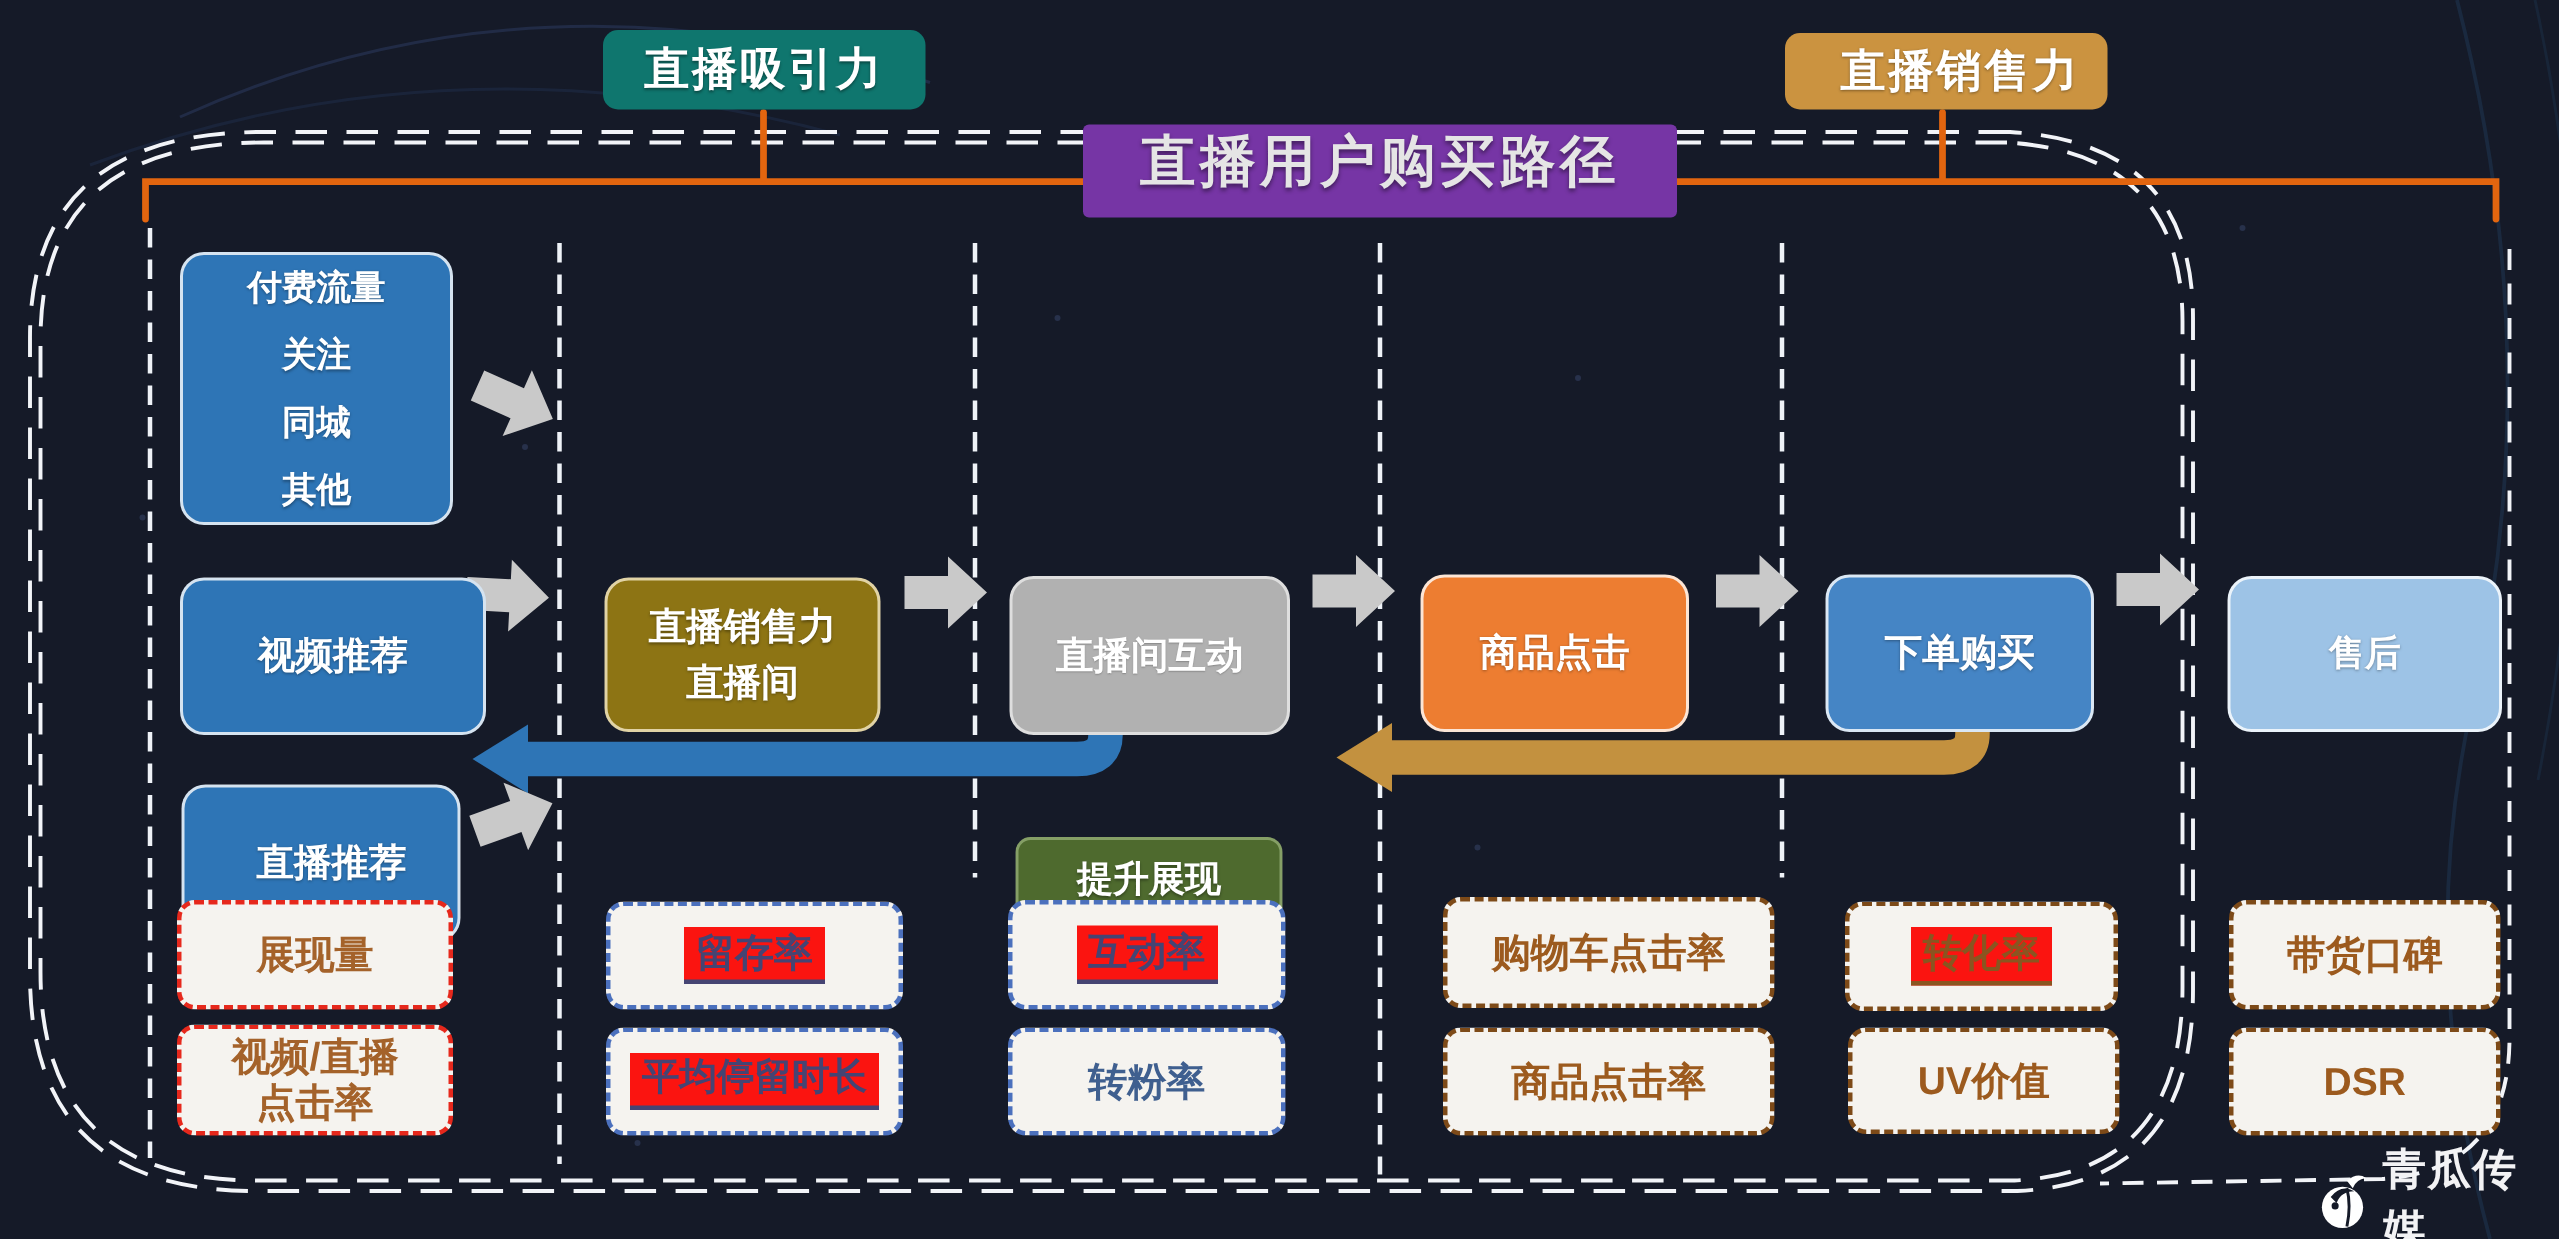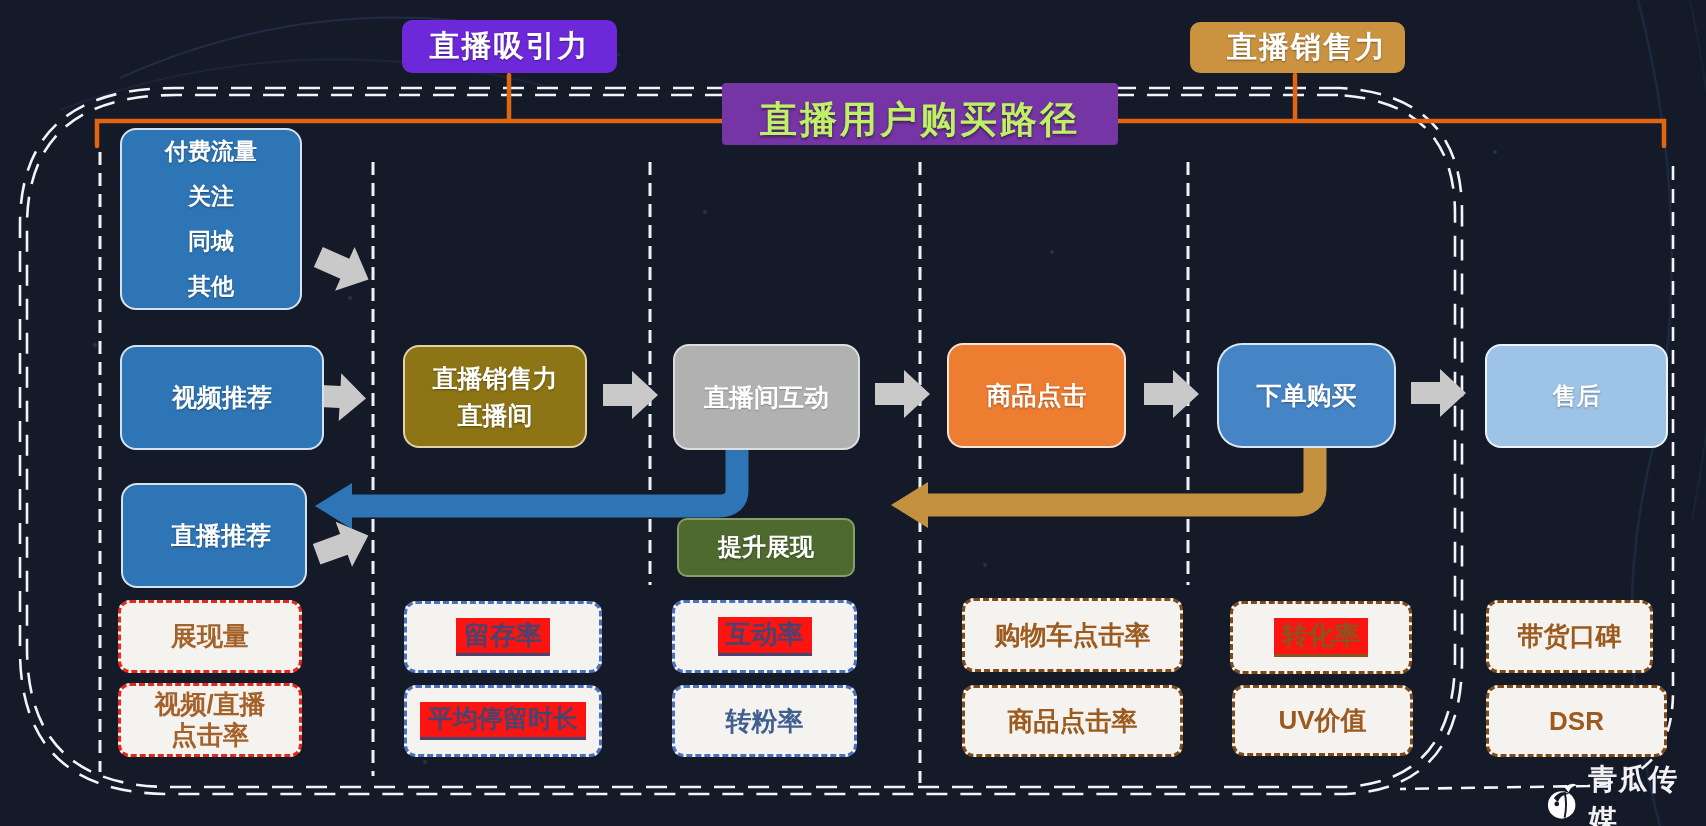--- a/index.html
+++ b/index.html
@@ -9,29 +9,30 @@
     font-family:"Liberation Sans", sans-serif;
   }
   #wires{position:absolute;left:0;top:0;z-index:1;}
   .abs{position:absolute;box-sizing:border-box;}
   .card{
     display:flex;align-items:center;justify-content:center;text-align:center;
     color:#fff;font-weight:bold;border-radius:16px;z-index:2;
     border:2px solid rgba(255,255,255,.8);
     white-space:pre-line;line-height:1.45;
     text-shadow:0 1px 2px rgba(0,0,0,.35);
+    margin-top:40px;
   }
   .toplabel{
     display:flex;align-items:center;justify-content:center;text-align:center;
     color:#fff;font-weight:bold;font-size:30px;letter-spacing:2px;
     border-radius:10px;z-index:3;text-shadow:0 1px 2px rgba(0,0,0,.4);
   }
   .title{
-    display:flex;align-items:flex-end;justify-content:center;text-align:center;
-    background:#7635a5;color:#bef264;font-weight:bold;font-size:37px;
+    display:flex;align-items:flex-start;justify-content:center;text-align:center;
+    background:#7635a5;color:#e5e5e5;font-weight:bold;font-size:37px;
     letter-spacing:3px;border-radius:4px;z-index:4;
     text-shadow:0 2px 3px rgba(0,0,0,.45);
   }
   .metric{
     display:flex;align-items:center;justify-content:center;text-align:center;
     background:#f5f3ef;border-radius:12px;font-weight:bold;font-size:26px;
     z-index:2;white-space:pre-line;line-height:1.18;
   }
   .b-red  {border:3px dashed #e6281c;color:#a4622a;}
   .b-blue {border:3px dashed #4b70bd;color:#3f5f8f;}
@@ -108,21 +109,21 @@
       <path transform="translate(343,268) rotate(24)" d="M -27 -11 L 2 -11 L 2 -24 L 28 0 L 2 24 L 2 11 L -27 11 Z"></path>
       <path transform="translate(338,397) rotate(3)" d="M -27 -11 L 2 -11 L 2 -24 L 28 0 L 2 24 L 2 11 L -27 11 Z"></path>
       <path transform="translate(342,545) rotate(-20)" d="M -27 -11 L 2 -11 L 2 -24 L 28 0 L 2 24 L 2 11 L -27 11 Z"></path>
       <path transform="translate(630,395)" d="M -27 -11 L 2 -11 L 2 -24 L 28 0 L 2 24 L 2 11 L -27 11 Z"></path>
       <path transform="translate(902,394)" d="M -27 -11 L 2 -11 L 2 -24 L 28 0 L 2 24 L 2 11 L -27 11 Z"></path>
       <path transform="translate(1171,394)" d="M -27 -11 L 2 -11 L 2 -24 L 28 0 L 2 24 L 2 11 L -27 11 Z"></path>
       <path transform="translate(1438,393)" d="M -27 -11 L 2 -11 L 2 -24 L 28 0 L 2 24 L 2 11 L -27 11 Z"></path>
     </g>
   </svg>
 
-  <div class="abs toplabel" style="left:402px;top:20px;width:215px;height:53px;background:#6d28d9;">
+  <div class="abs toplabel" style="left:402px;top:20px;width:215px;height:53px;background:#0f766e;">
     <span>直播吸引力</span>
   </div>
 
   <div class="abs toplabel" style="left:1190px;top:22px;width:215px;height:51px;background:#cb9340;padding-left:19px;">
     <span>直播销售力</span>
   </div>
 
   <div class="abs title" style="left:722px;top:83px;width:396px;height:62px;">
     <span>直播用户购买路径</span>
   </div>
@@ -148,21 +149,21 @@
   </div>
 
   <div class="abs card" style="left:673px;top:344px;width:187px;height:106px;background:#b1b1b1;font-size:25px;border-color:#dedede;text-shadow:0 1px 1px rgba(110,110,110,.6);">
     <span>直播间互动</span>
   </div>
 
   <div class="abs card" style="left:947px;top:343px;width:179px;height:105px;background:#ed7d31;font-size:25px;">
     <span>商品点击</span>
   </div>
 
-  <div class="abs card" style="left:1217px;top:343px;width:179px;height:105px;background:#4585c5;font-size:25px;border-radius:25px;">
+  <div class="abs card" style="left:1217px;top:343px;width:179px;height:105px;background:#4585c5;font-size:25px;">
     <span>下单购买</span>
   </div>
 
   <div class="abs card" style="left:1485px;top:344px;width:183px;height:104px;background:#9dc3e6;font-size:24px;">
     <span>售后</span>
   </div>
 
   <div class="abs card" style="left:677px;top:518px;width:178px;height:59px;background:#4e6a2e;font-size:24px;border-radius:10px;border-color:rgba(170,195,140,.6);">
     <span>提升展现</span>
   </div>
@@ -196,21 +197,21 @@
     <span>商品点击率</span>
   </div>
 
   <div class="abs metric b-brown" style="left:1230px;top:601px;width:182px;height:73px;">
     <span class="hl hl-brown">转化率</span>
   </div>
   <div class="abs metric b-brown" style="left:1232px;top:685px;width:181px;height:71px;">
     <span>UV价值</span>
   </div>
 
-  <div class="abs metric b-brown" style="left:1486px;top:600px;width:167px;height:73px;">
+  <div class="abs metric b-brown" style="left:1486px;top:600px;width:181px;height:73px;">
     <span>带货口碑</span>
   </div>
   <div class="abs metric b-brown" style="left:1486px;top:685px;width:181px;height:72px;">
     <span>DSR</span>
   </div>
 
   <div id="brand" class="abs" style="left:1544px;top:760px;">
     <svg width="38" height="44" viewBox="0 0 38 44">
       <path d="M 21 9 q 7 -6 13 -2 q -7 1 -9 7 Z" fill="#ffffff"></path>
       <circle cx="18" cy="27" r="14" fill="#ffffff"></circle>

